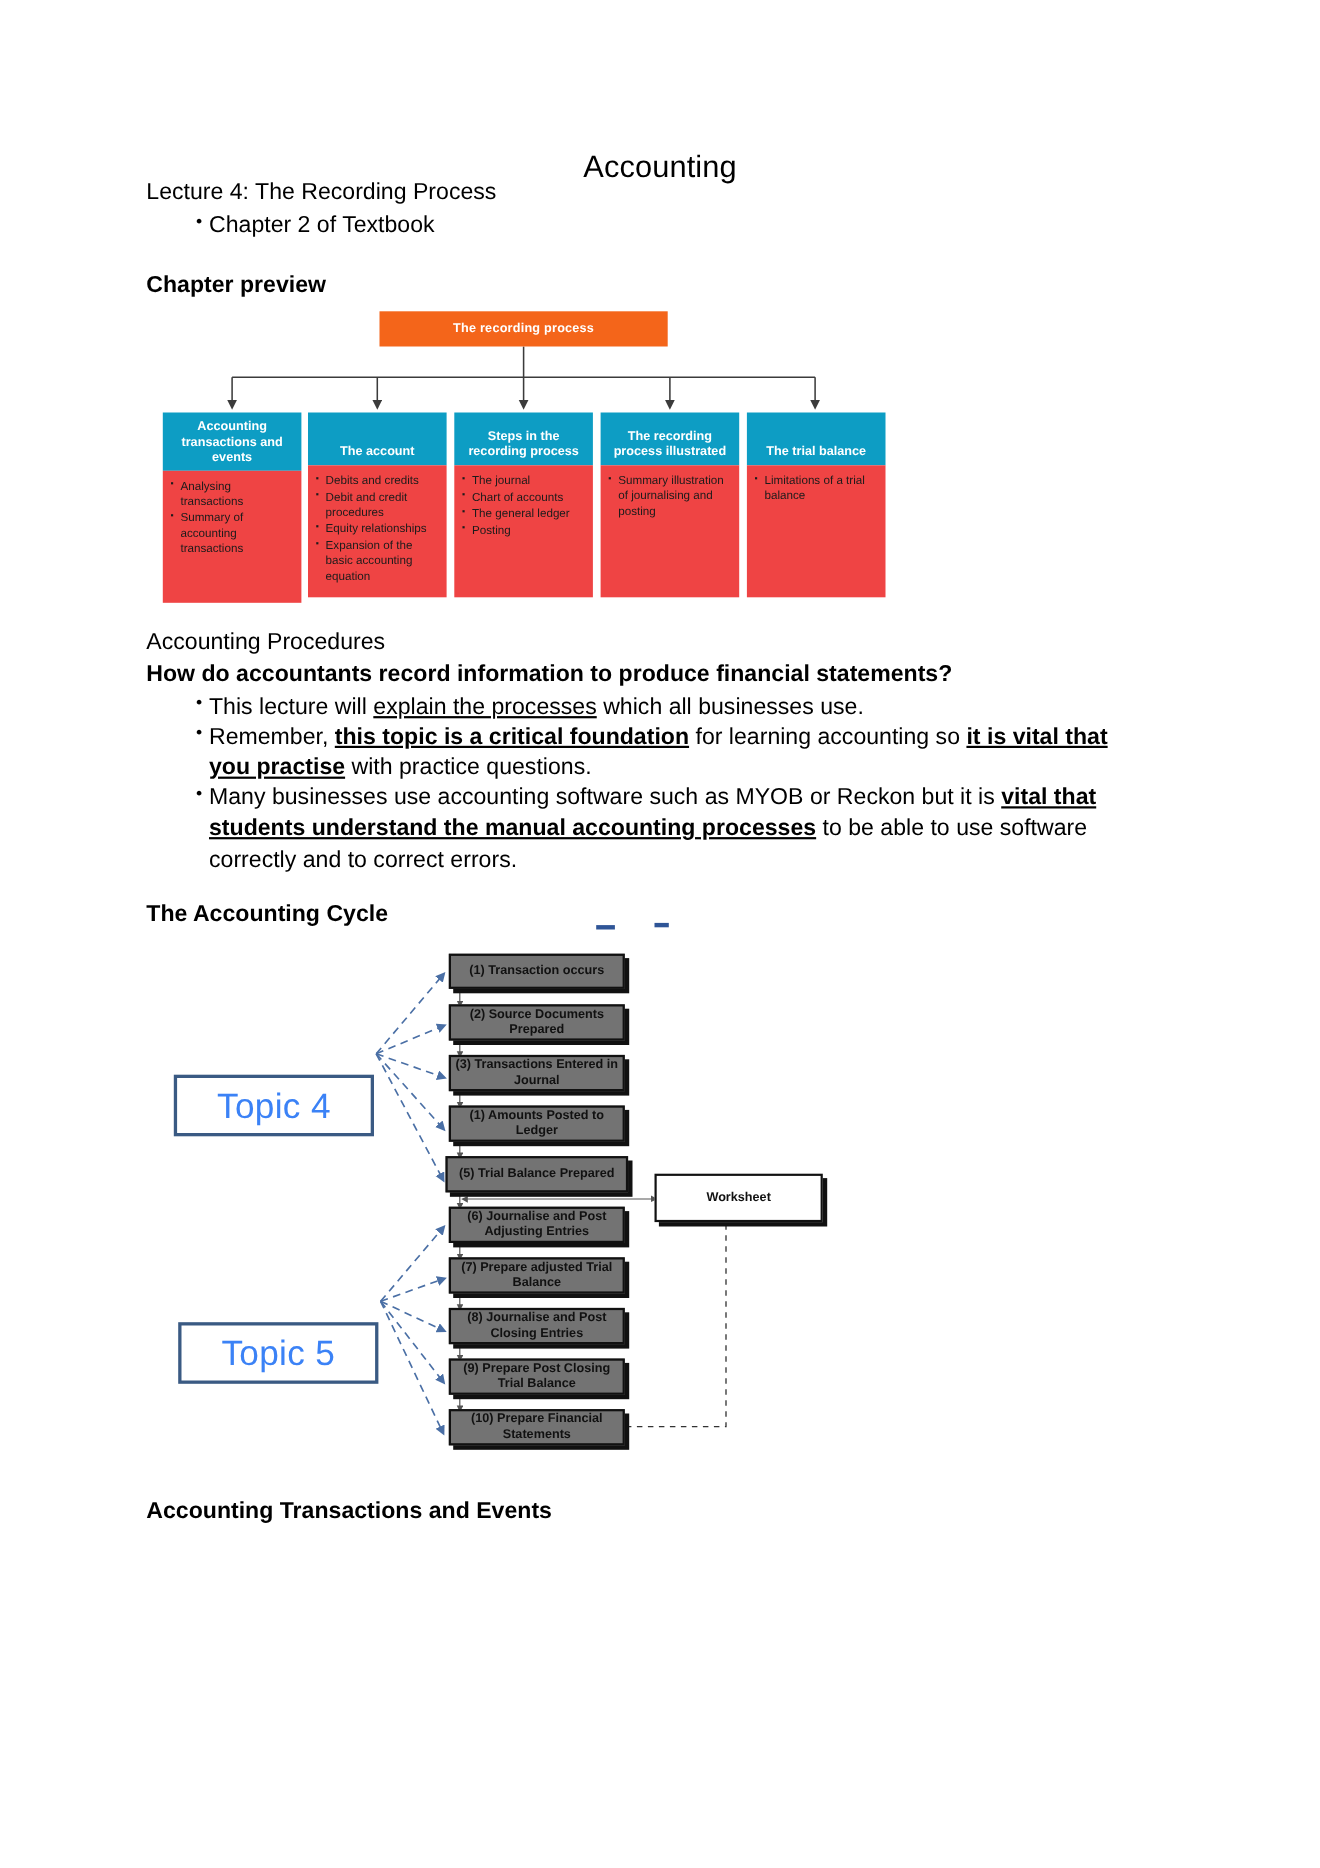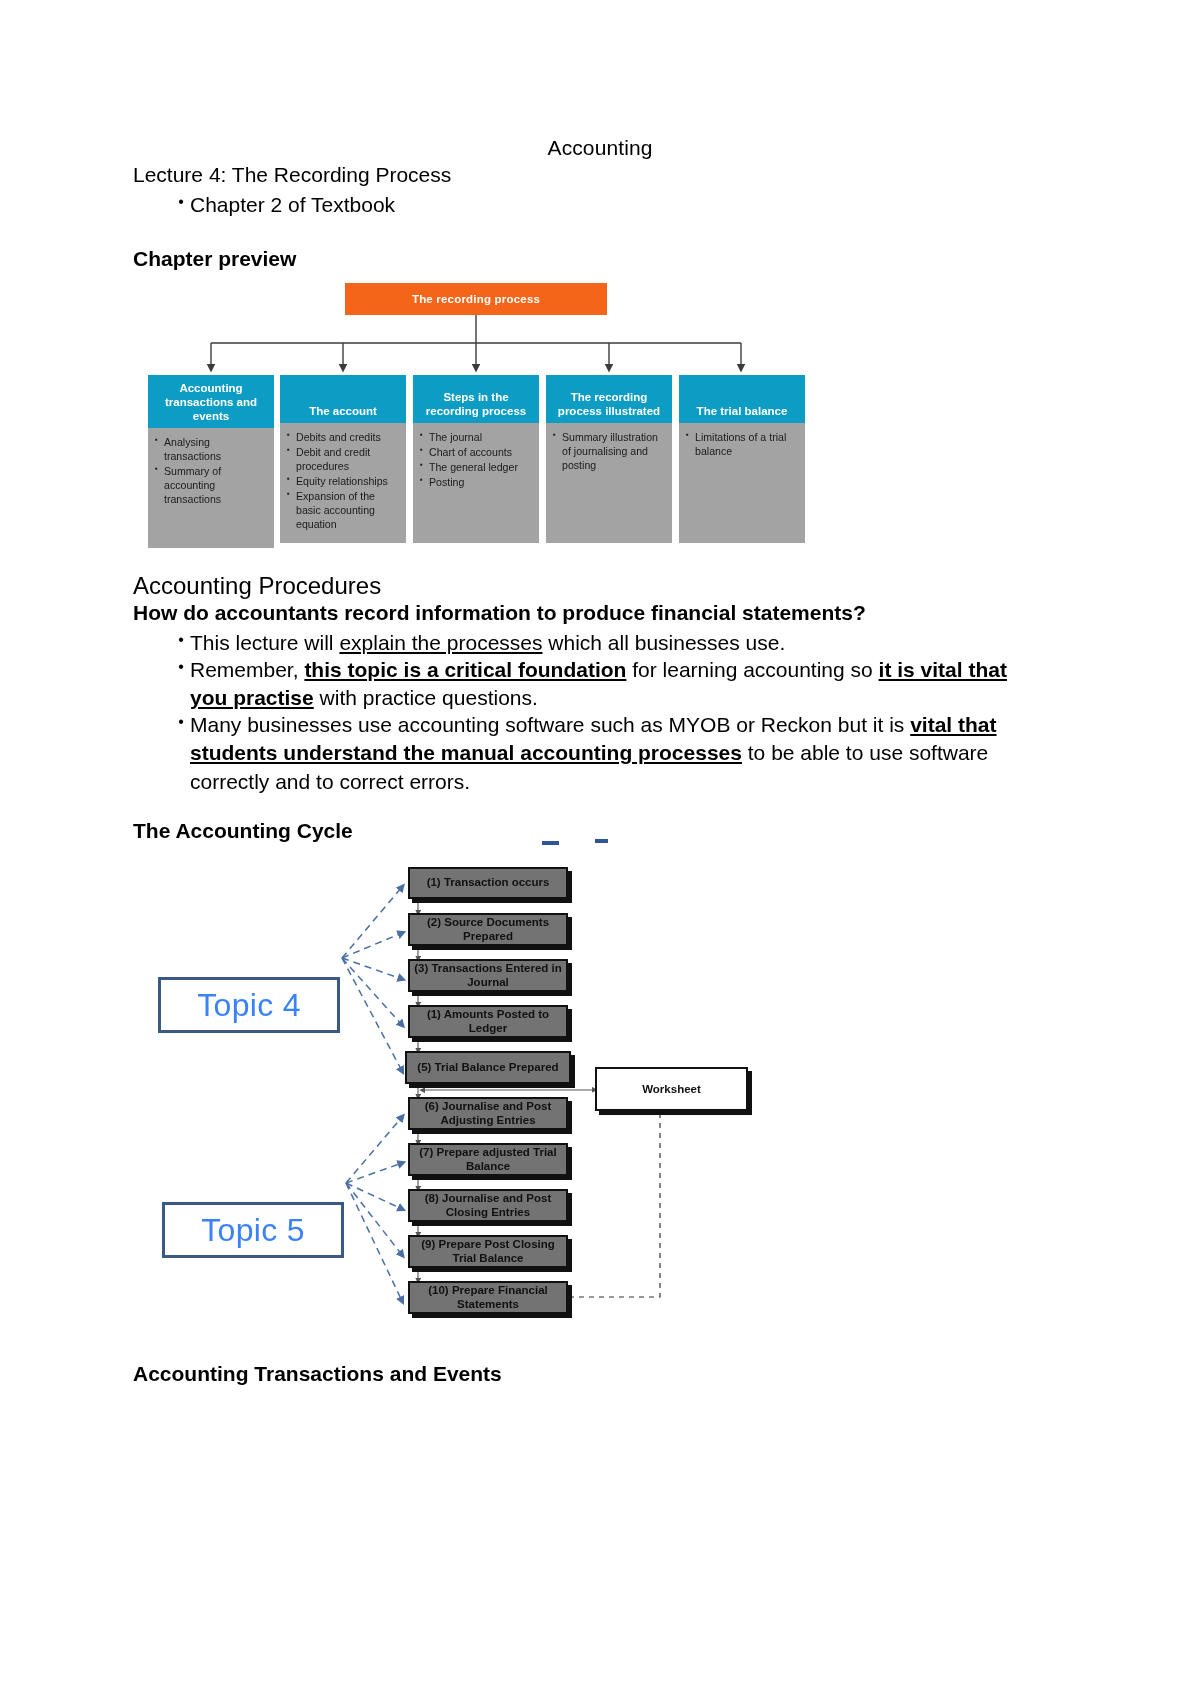--- a/index.html
+++ b/index.html
@@ -10,48 +10,48 @@
     font-family:"Liberation Sans", sans-serif;
     color:#000000;
     position:relative;
     overflow:hidden;
   }
   .page { position:absolute; left:0; top:0; width:1200px; height:1698px; }
 
   
   .doc-title {
     position:absolute; left:0; top:136px; width:1200px;
-    text-align:center; font-size:21px; letter-spacing:0.1px;
+    text-align:center; font-size:28px; letter-spacing:0.1px;
   }
   .lecture-line { position:absolute; left:133px; top:163px; font-size:21px; }
   .bullet-row { position:absolute; display:flex; font-size:21px; }
   .bullet-row .dot { width:18px; flex:0 0 18px; text-align:center; font-size:16px; line-height:1.35; }
   .bullet-row .btext { line-height:1.35; }
 
   .sec-head { position:absolute; font-weight:bold; font-size:21px; }
-  .sec-plain { position:absolute; font-size:24px; }
+  .sec-plain { position:absolute; font-size:21px; }
 
   u.ul { text-decoration:underline; }
   b.ul { font-weight:bold; text-decoration:underline; }
 
   
   .fig1 { position:absolute; left:141px; top:280px; width:660px; height:265px; }
   .fig1 .toptile {
     position:absolute; left:204px; top:3px; width:262px; height:32px;
     background:#f4651a; color:#ffffff; font-size:11.5px; font-weight:bold;
     display:flex; align-items:center; justify-content:center; letter-spacing:0.2px;
   }
   .fig1 .col { position:absolute; top:95px; width:126px; }
   .fig1 .colhead {
     background:#0d9dc4; color:#ffffff; font-size:11.5px; font-weight:bold;
     text-align:center; padding:6px 4px 5px 4px; min-height:48px;
     display:flex; flex-direction:column; justify-content:flex-end; line-height:1.22;
   }
   .fig1 .colbody {
-    background:#a3a3a3; color:#1b1b1b; font-size:10.6px; line-height:1.32;
+    background:#ef4444; color:#1b1b1b; font-size:10.6px; line-height:1.32;
     padding:8px 7px 10px 7px; min-height:120px;
   }
   .fig1 .colbody ul { margin:0; padding:0; list-style:none; }
   .fig1 .colbody li { position:relative; padding-left:9px; margin-bottom:1px; }
   .fig1 .colbody li:before { content:"▪"; position:absolute; left:0; top:-1px; font-size:8px; }
 
   
   .fig2 { position:absolute; left:150px; top:845px; width:700px; height:490px; }
   .fig2 .step {
     position:absolute; background:#737373; border:2px solid #111;

